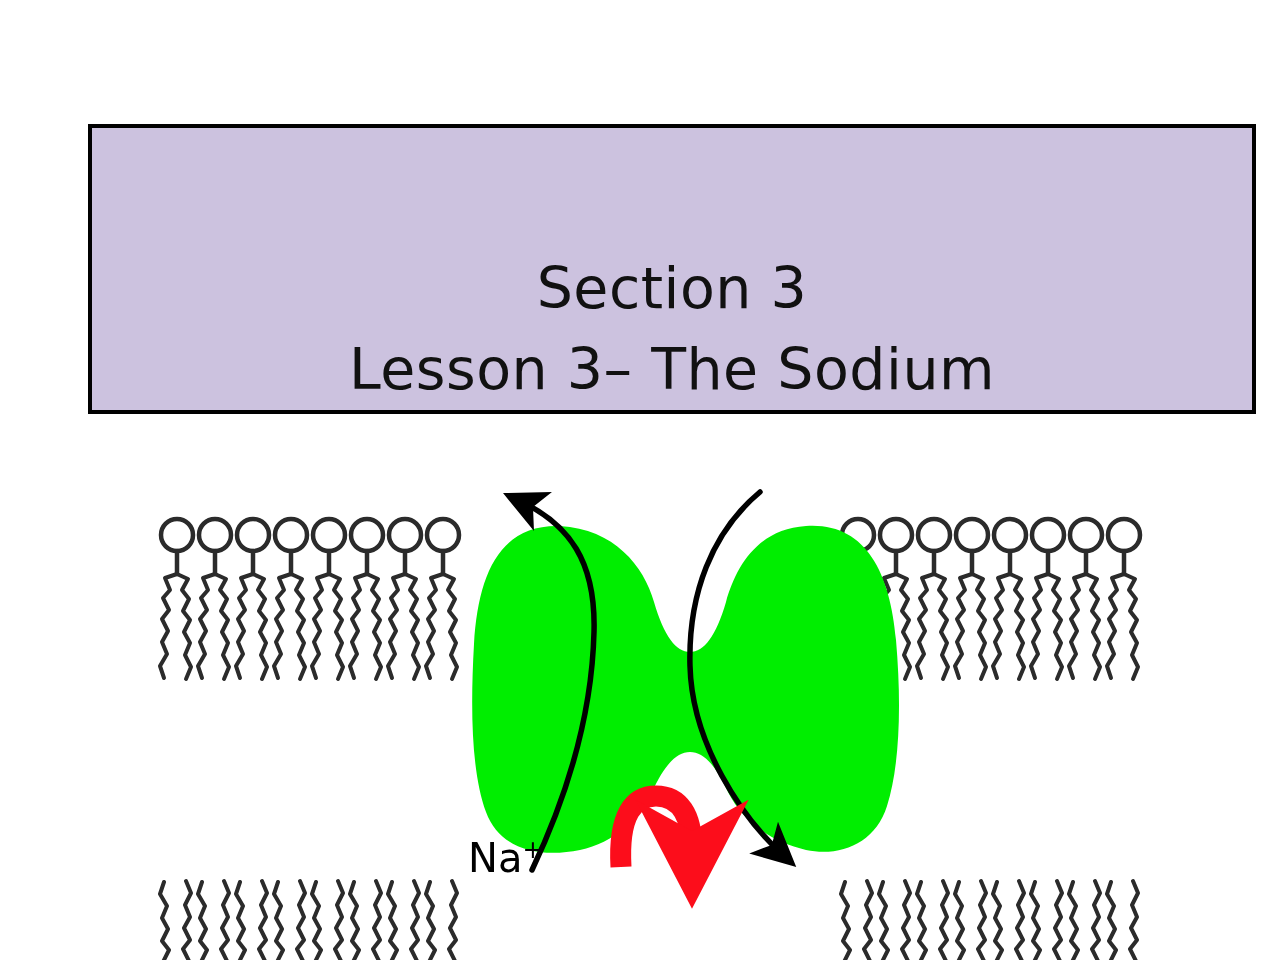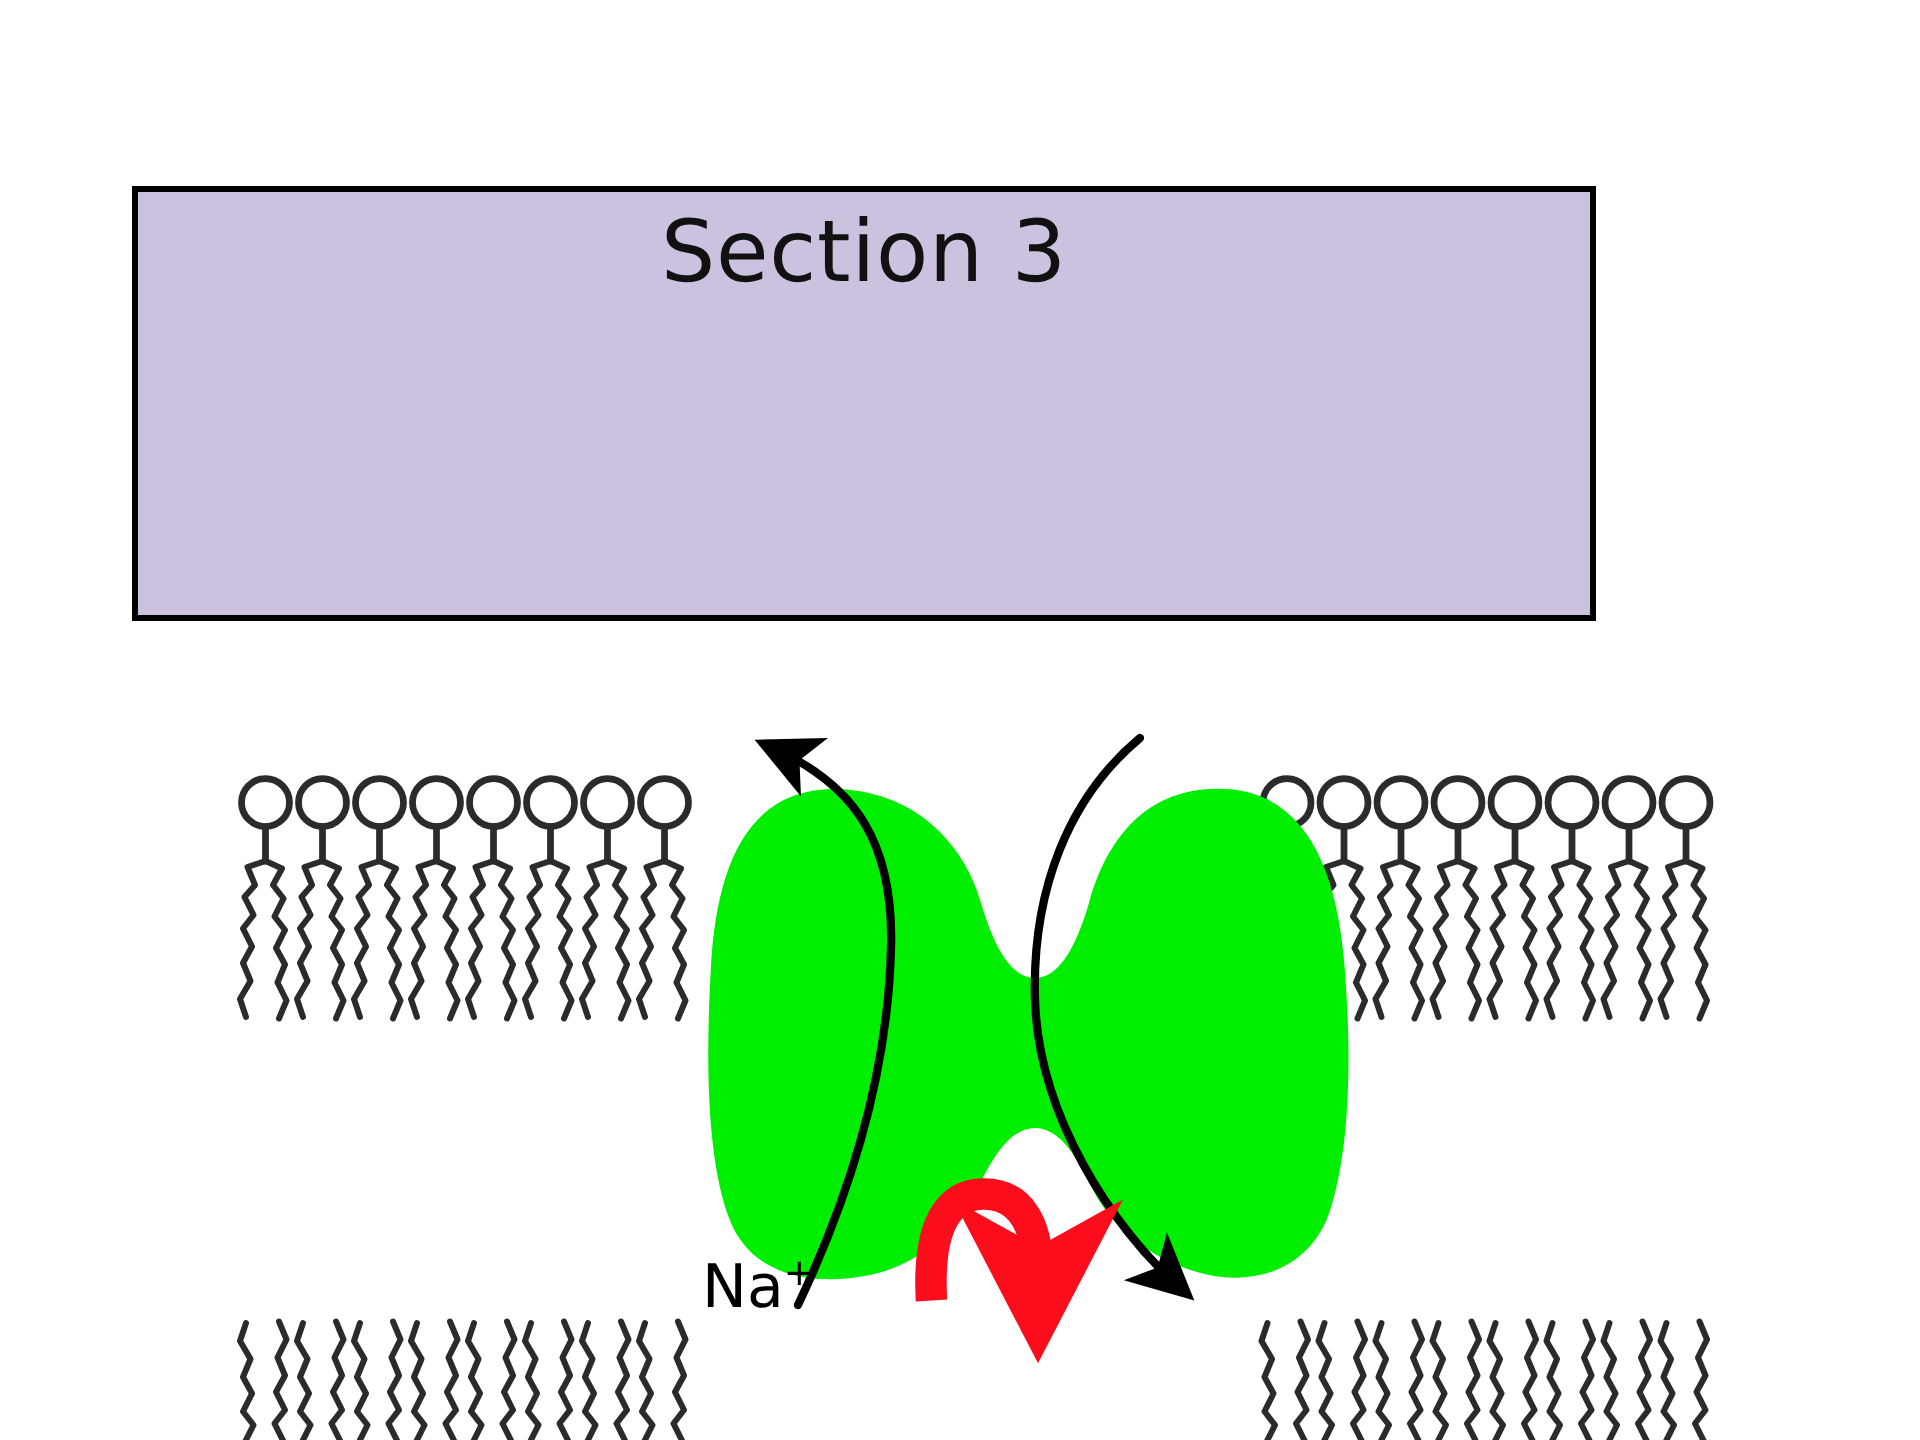--- a/index.html
+++ b/index.html
@@ -21,29 +21,29 @@
     width: 1280px;
     height: 960px;
     background: #ffffff;
   }
 
   
   #title-box {
     position: absolute;
     left: 88px;
     top: 124px;
-    width: 976px;
+    width: 1168px;
     height: 290px;
     background: #ccc2df;
     border: 4px solid #000000;
     box-sizing: border-box;
     display: flex;
     flex-direction: column;
     align-items: center;
-    justify-content: space-between;
+    justify-content: flex-end;
   }
   #title-box .title-line {
     font-family: "DejaVu Sans", sans-serif;
     font-size: 57px;
     line-height: 1.42;
     color: #111111;
     font-weight: 400;
     letter-spacing: 0.5px;
     text-align: center;
     white-space: nowrap;
@@ -77,20 +77,21 @@
 
   #label-na  { left: 468px; top: 424px; font-size: 40px; }
 </style>
 </head>
 <body>
 
 <div id="slide">
 
   <div id="title-box">
     <div class="title-line">Section 3</div>
+    <div class="title-line">Lesson 3– The Sodium</div>
   </div>
 
   <div id="diagram">
     <svg width="1280" height="546" viewBox="0 0 1280 546" xmlns="http://www.w3.org/2000/svg">
       <defs>
 
         <g id="lipid">
           <circle cx="0" cy="17" r="16" fill="#ffffff" stroke="#2b2b2b" stroke-width="4.5"></circle>
           <path d="M0,33 L0,56" stroke="#2b2b2b" stroke-width="4.5" fill="none" stroke-linecap="round"></path>
           <path d="M0,56 L-12,60 L-7,72 L-14,80 L-8,92 L-15,101 L-9,113 L-15,124 L-10,136 L-17,148 L-13,160" stroke="#2b2b2b" stroke-width="4" fill="none" stroke-linecap="round" stroke-linejoin="round"></path>

